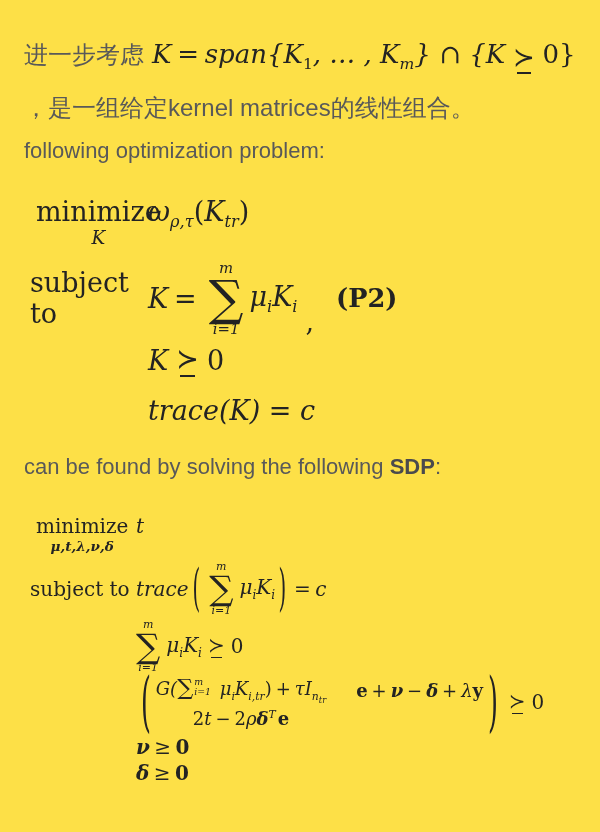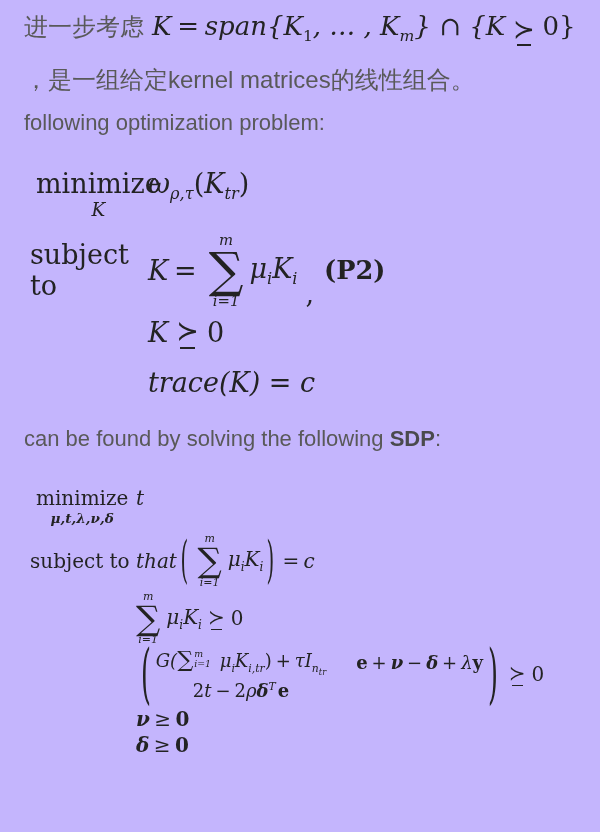--- a/index.html
+++ b/index.html
@@ -1,18 +1,18 @@
 <!DOCTYPE html>
 <html><head>
 <meta charset="utf-8">
 <style>
   * { margin:0; padding:0; box-sizing:border-box; }
   html,body { background:#ffffff; }
-  .page { position:relative; width:600px; height:832px; background:#c4b5fd; overflow:hidden;
-          padding:4px 14px 0 24px; }
+  .page { position:relative; width:600px; height:832px; background:#fde047; overflow:hidden;
+          padding:32px 14px 0 24px; }
 
   
   .cn   { font-family:"Liberation Sans","DejaVu Sans",sans-serif; color:#595959;
           font-size:24px; line-height:44px; white-space:nowrap; }
   .btxt { font-family:"Liberation Sans","DejaVu Sans",sans-serif; color:#595959;
           font-size:22px; line-height:42px; white-space:nowrap; }
   .btxt b { color:#4a4a4d; }
 
   
   .math { font-family:"DejaVu Serif","Liberation Serif",serif; color:#232323; }
@@ -60,21 +60,21 @@
   .bigp { display:inline-block; line-height:1; font-style:normal; }
   .bp-mid { font-size:22px; transform:scaleY(2.3) scaleX(0.9); margin:0 3px; }
   .bp-big { font-size:30px; transform:scaleY(2.2) scaleX(0.85); margin:0 4px; }
 
   
   .matrix-wrap { display:inline-flex; align-items:center; }
   .mat { display:grid; grid-template-columns:auto auto; column-gap:30px; row-gap:3px;
          justify-items:center; align-items:center; font-size:18px; }
   .cell { white-space:nowrap; }
 
-  .tag { font-size:0.95em; margin-left:10px; }
+  .tag { font-size:0.95em; margin-left:22px; }
   .comma { margin-left:8px; align-self:flex-end; }
 
   .mt-theorem { margin-top:20px; }
   .mt-found { margin-top:20px; }
   .sdp .rgap { margin-top:8px; }
   .sdp .rsmall { margin-top:2px; }
 </style>
 </head>
 <body>
 
@@ -157,21 +157,21 @@
       <div class="pformula">
         <span class="mi">t</span>
       </div>
     </div>
 
     <div class="prow rgap">
       <div class="plabel">
         <span class="mr">subject to</span>
       </div>
       <div class="pformula">
-        <span class="mi">that</span>
+        <span class="mi">trace</span>
         <span class="bigp bp-mid">(</span>
         <span class="dsum">
           <span class="slim">m</span>
           <span class="sg">∑</span>
           <span class="slim">i=1</span>
         </span>
         <span><span class="mi">μ</span><sub class="m mi">i</sub><span class="mi">K</span><sub class="m mi">i</sub></span>
         <span class="bigp bp-mid">)</span>
         <span class="mr op">=</span>
         <span class="mi">c</span>

